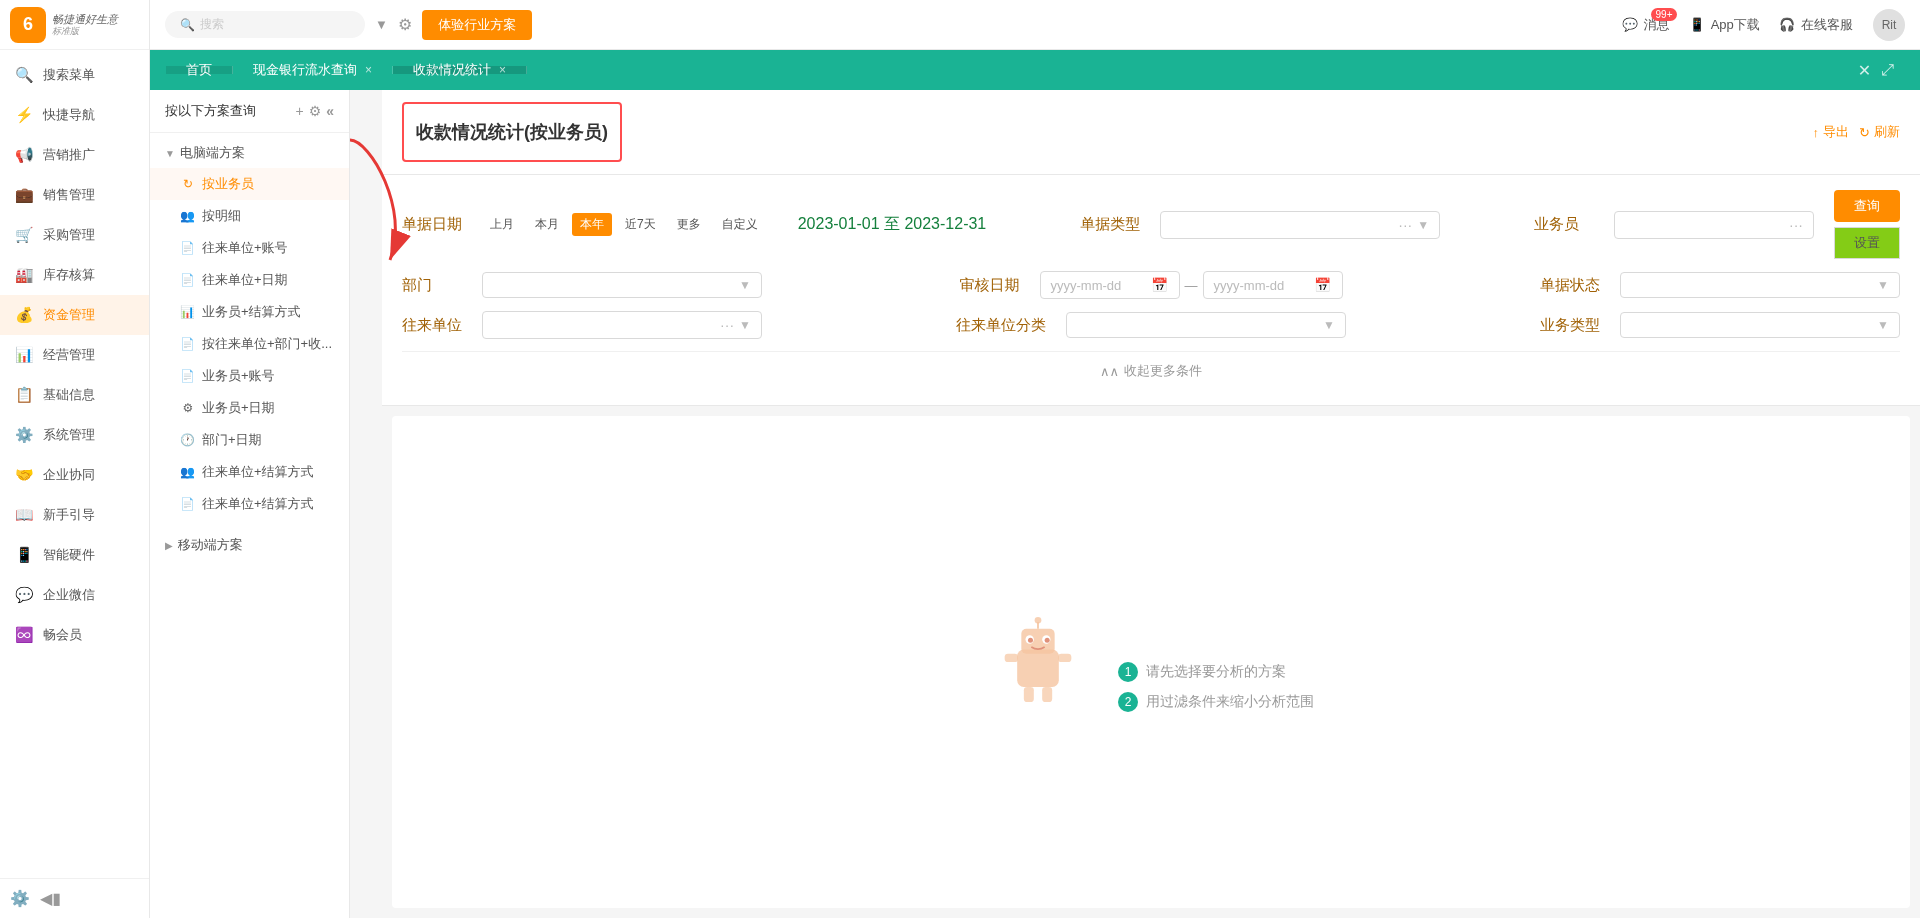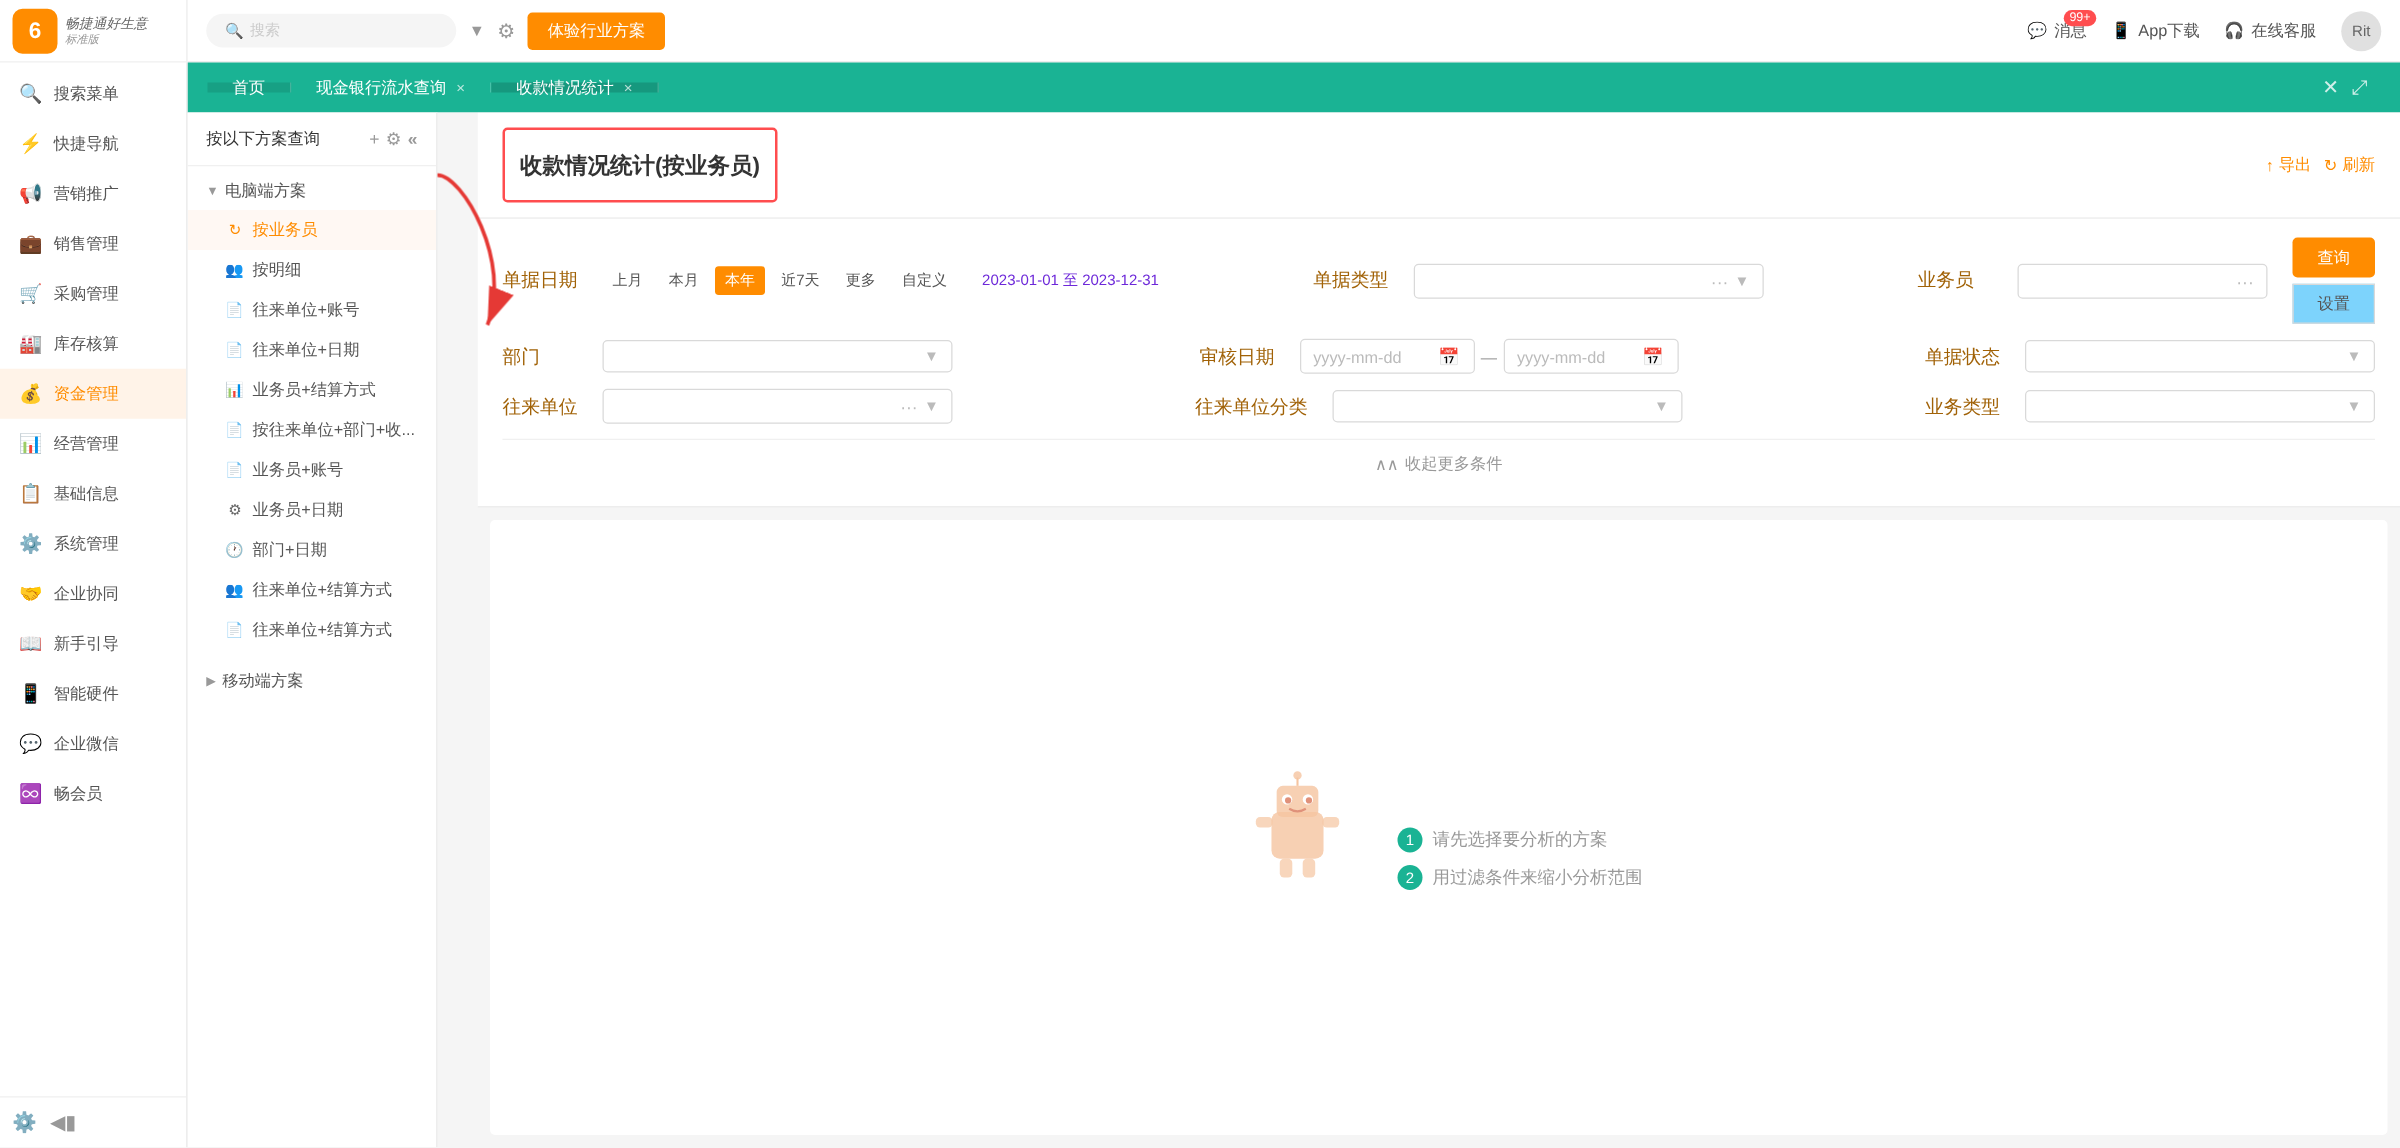--- a/index.html
+++ b/index.html
@@ -69,31 +69,31 @@
     .header-action-btn { display: flex; align-items: center; gap: 4px; color: #ff8c00; font-size: 13px; cursor: pointer; }
 
     
     .filter-area { background: #fff; padding: 15px 20px; border-bottom: 1px solid #e8e8e8; }
     .filter-row { display: flex; align-items: center; gap: 20px; margin-bottom: 12px; }
     .filter-row:last-child { margin-bottom: 0; }
     .filter-label { color: #a16207; font-size: 15px; min-width: 60px; flex-shrink: 0; }
     .date-tabs { display: flex; align-items: center; gap: 5px; }
     .date-tab { padding: 3px 8px; font-size: 12px; color: #555; cursor: pointer; border-radius: 3px; }
     .date-tab.active { background: #ff8c00; color: white; border-radius: 3px; }
-    .date-range { font-size: 12px; color: #6d28d9; margin-left: 0; }
+    .date-range { font-size: 16px; color: #15803d; margin-left: 12px; }
     .filter-select { display: flex; align-items: center; border: 1px solid #d9d9d9; border-radius: 4px; padding: 5px 10px; min-width: 200px; font-size: 13px; color: #999; cursor: pointer; justify-content: space-between; gap: 10px; }
     .filter-select-wide { min-width: 280px; }
     .filter-date-pair { display: flex; align-items: center; gap: 5px; }
     .filter-date-input { border: 1px solid #d9d9d9; border-radius: 4px; padding: 5px 10px; min-width: 140px; font-size: 13px; color: #bbb; display: flex; align-items: center; justify-content: space-between; gap: 5px; }
     .dash { color: #999; }
     .calendar-icon { color: #bbb; font-size: 14px; }
     .chevron-down { color: #bbb; font-size: 12px; }
     .more-dots { color: #bbb; font-size: 14px; cursor: pointer; }
     .query-btn { background: #ff8c00; color: white; border: none; border-radius: 4px; padding: 7px 20px; font-size: 13px; cursor: pointer; }
-    .set-btn { background: #7dd3fc; color: #555; border: 1px solid #d9d9d9; border-radius: 0; padding: 6px 16px; font-size: 13px; cursor: pointer; }
+    .set-btn { background: #84cc16; color: #555; border: 1px solid #d9d9d9; border-radius: 0; padding: 6px 16px; font-size: 13px; cursor: pointer; }
     .btn-group { display: flex; flex-direction: column; gap: 5px; }
     .collapse-bar { display: flex; align-items: center; justify-content: center; padding: 10px; color: #999; font-size: 13px; cursor: pointer; gap: 5px; border-top: 1px solid #f0f0f0; margin-top: 5px; }
 
     
     .empty-area { flex: 1; background: #fff; display: flex; flex-direction: column; align-items: center; justify-content: center; gap: 20px; margin: 10px; border-radius: 4px; }
     .empty-icon { width: 100px; height: 100px; }
     .empty-tips { display: flex; flex-direction: column; gap: 10px; }
     .empty-tip { display: flex; align-items: center; gap: 8px; color: #999; font-size: 14px; }
     .tip-num { width: 20px; height: 20px; background: #1ab394; color: white; border-radius: 50%; display: flex; align-items: center; justify-content: center; font-size: 12px; flex-shrink: 0; }
 

